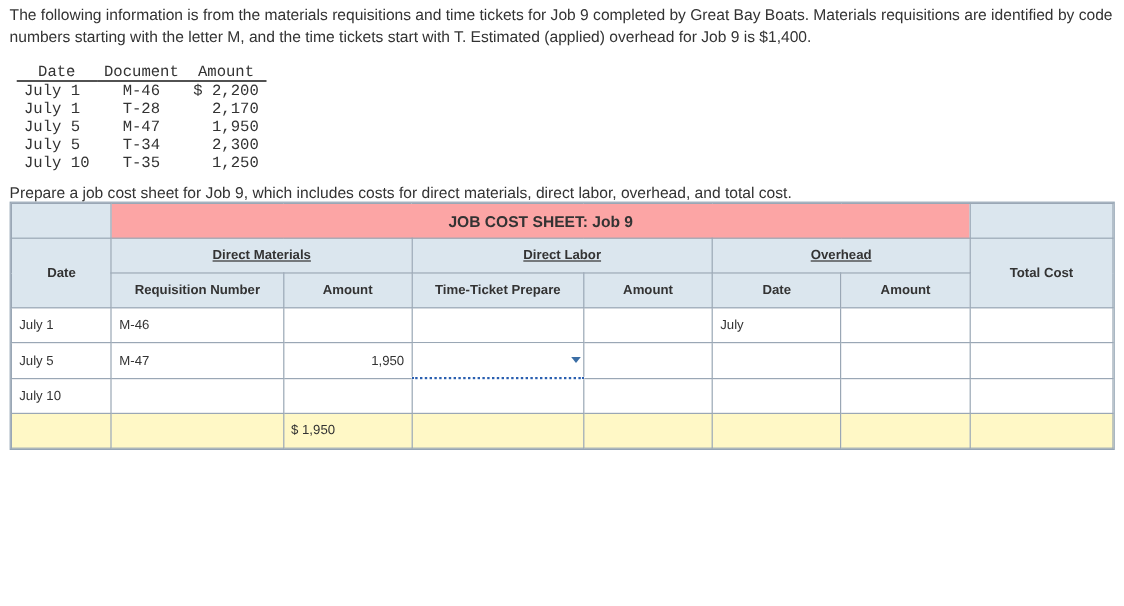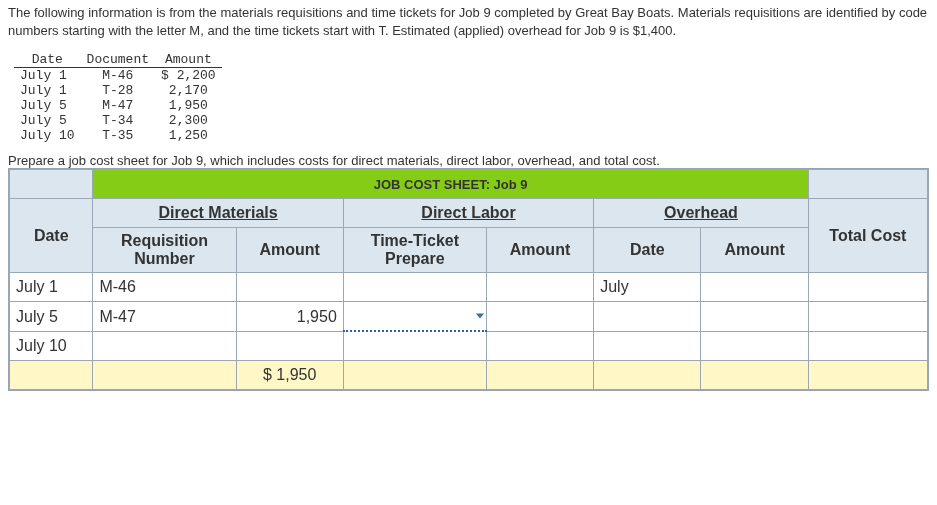--- a/index.html
+++ b/index.html
@@ -26,42 +26,42 @@
   .source-table th {
     font-weight: normal;
     text-align: center;
     padding: 0 6px;
     border-bottom: 1px solid #333;
   }
   .source-table td {
     padding: 0 6px;
     text-align: left;
   }
-  .source-table td.r { text-align: center; }
+  .source-table td.r { text-align: right; }
   .source-table td.c { text-align: center; }
   .prep-line {
   }
   .jcs-wrap {
     border: 1px solid #95a5b5;
   }
   .jcs {
     border-collapse: collapse;
     width: 100%;
     table-layout: fixed;
   }
   .jcs th, .jcs td {
     border: 1px solid #9aa7b5;
-    font-size: 16px;
+    font-size: 11px;
     padding: 4px 6px;
     text-align: center;
     vertical-align: middle;
     height: 20px;
   }
   .jcs .title-row td {
-    background: #84cc16;
+    background: #fca5a5;
     font-weight: bold;
     font-size: 13px;
   }
   .jcs .grp-hdr td {
     background: #dbe6ee;
     font-weight: bold;
     text-decoration: underline;
   }
   .jcs .col-hdr td {
     background: #dbe6ee;
@@ -85,21 +85,21 @@
     top: 50%;
     width: 0; height: 0;
     border-left: 4px solid transparent;
     border-right: 4px solid transparent;
     border-top: 5px solid #3b6ea5;
     transform: translateY(-50%);
   }
   .jcs .total-row td {
     background: #fff8c6;
   }
-  .jcs .total-row td.t { text-align: center; }
+  .jcs .total-row td.t { text-align: left; }
   .c-date { width: 70px; }
   .c-req  { width: 120px; }
   .c-amt  { width: 90px; }
   .c-tt   { width: 120px; }
   .c-amt2 { width: 90px; }
   .c-odate{ width: 90px; }
   .c-oamt { width: 90px; }
   .c-total{ width: 100px; }
 </style>
 </head>

